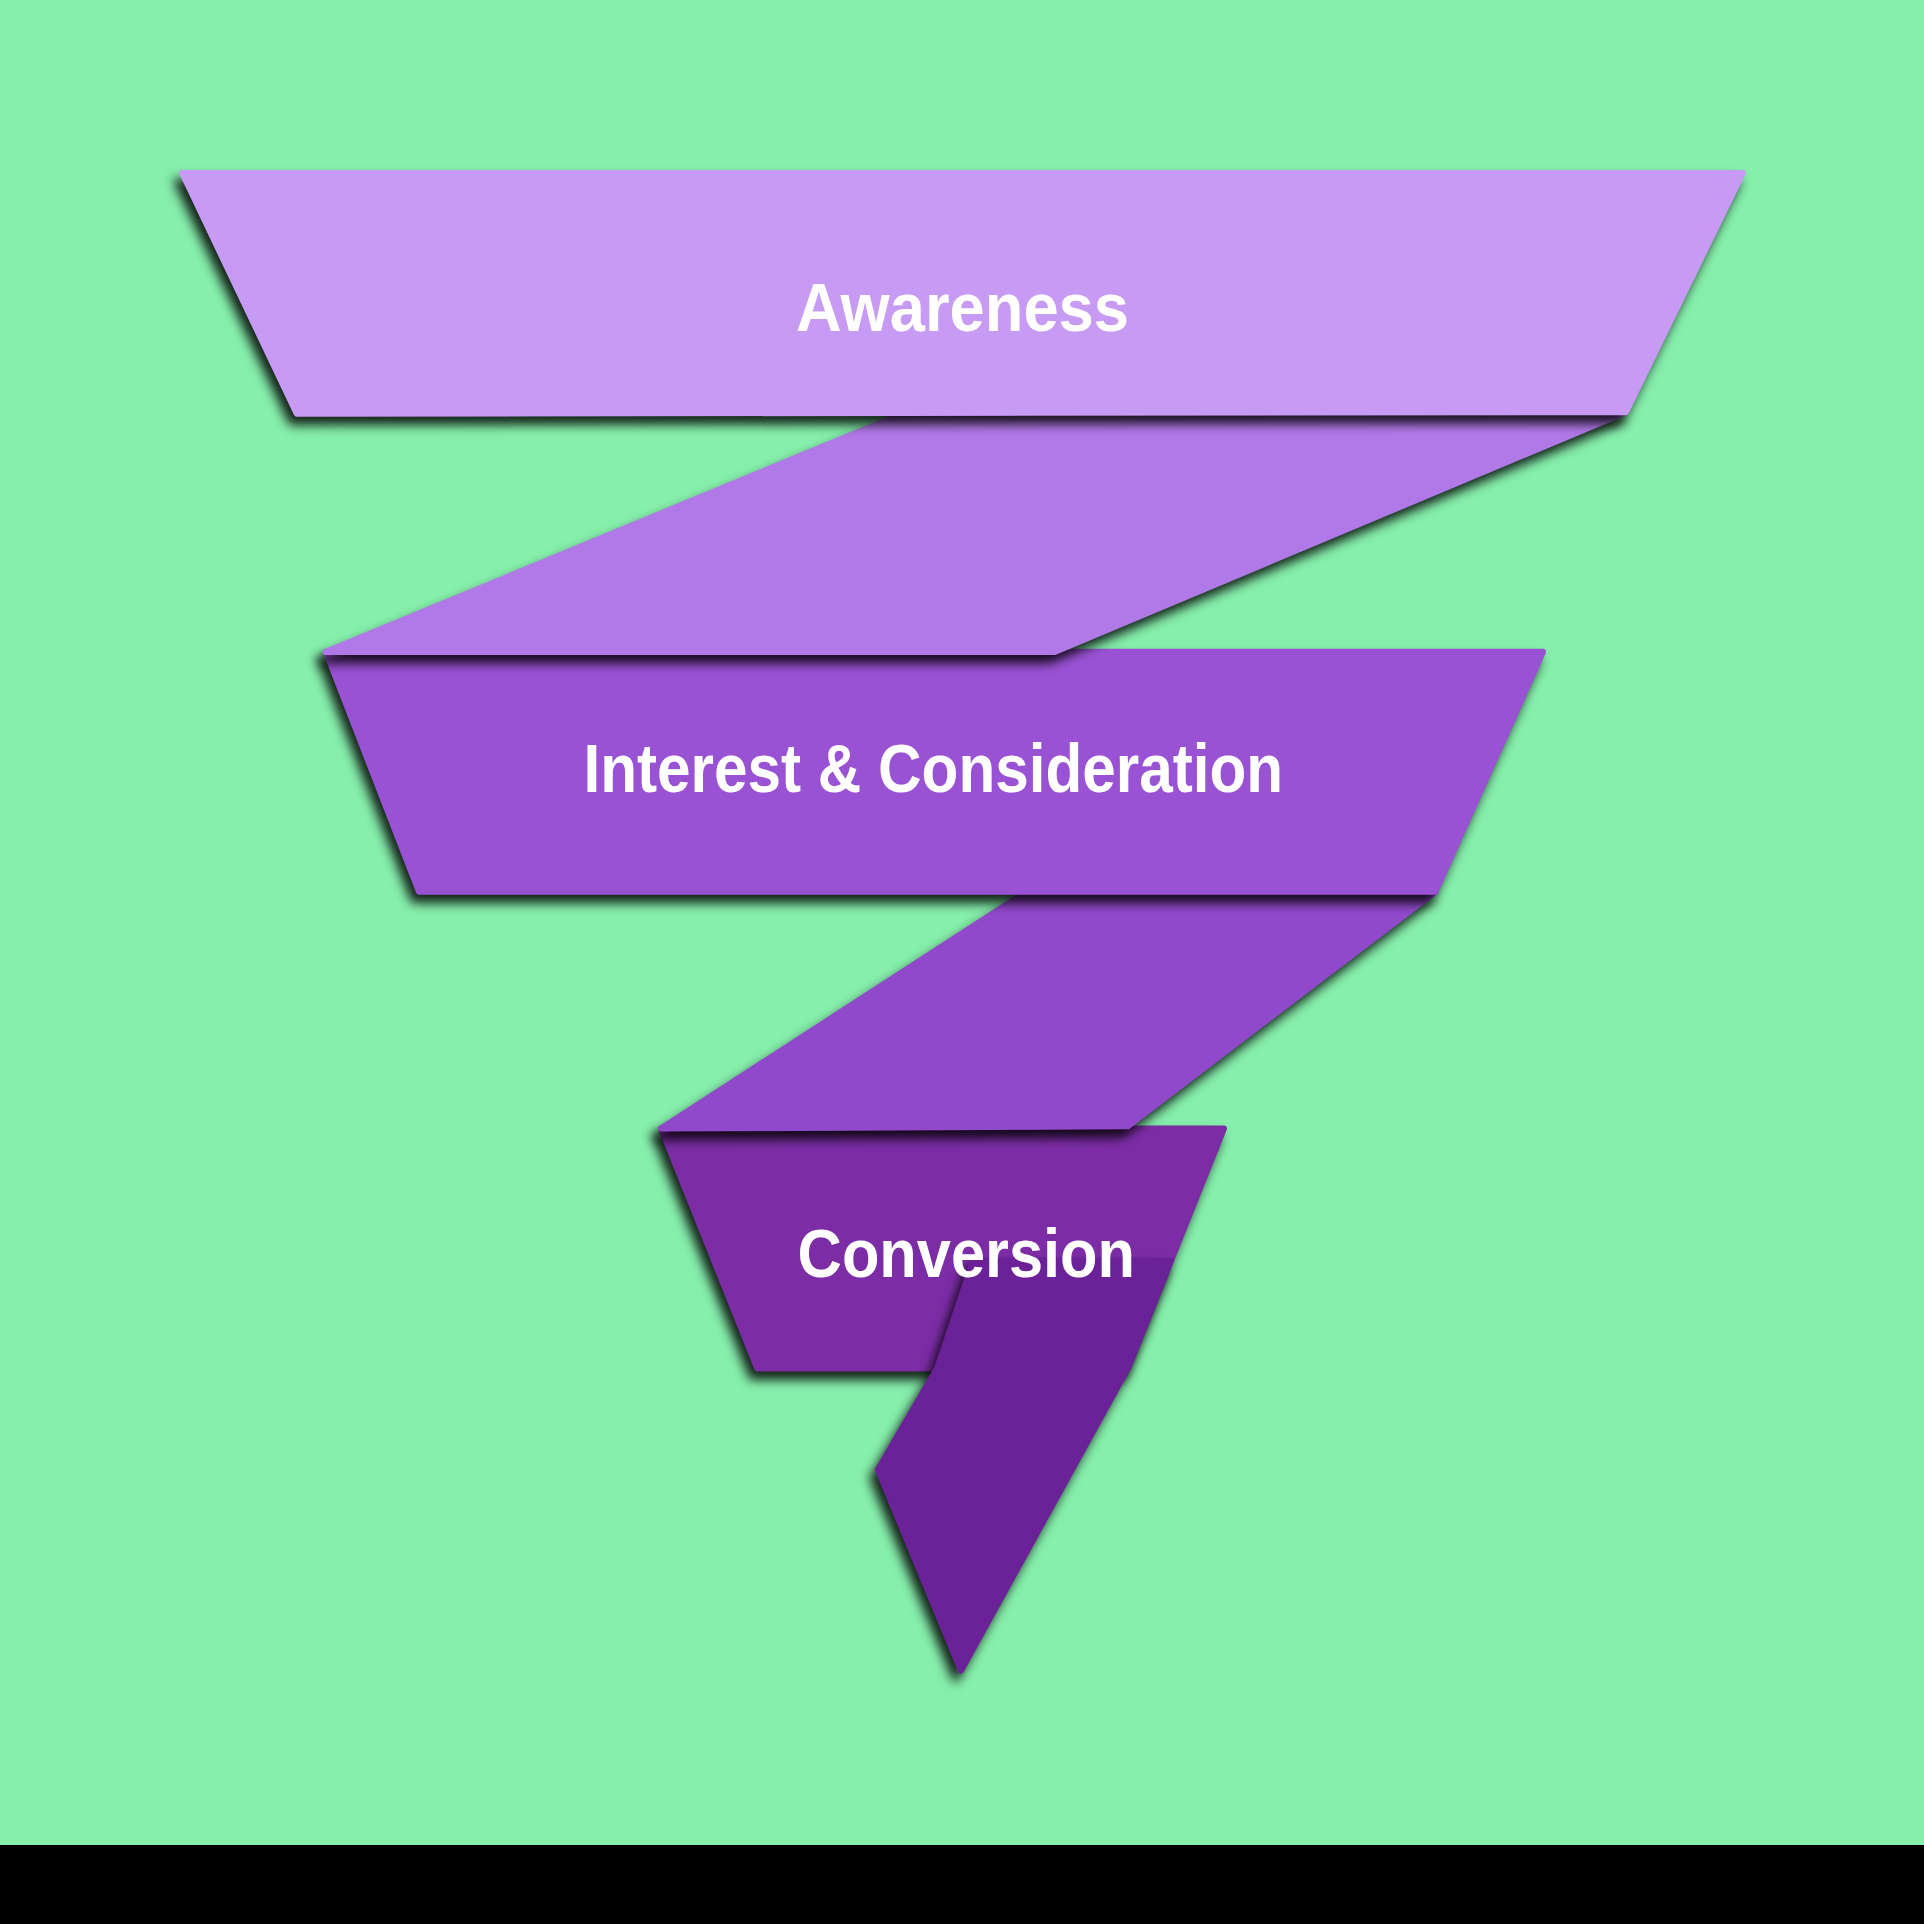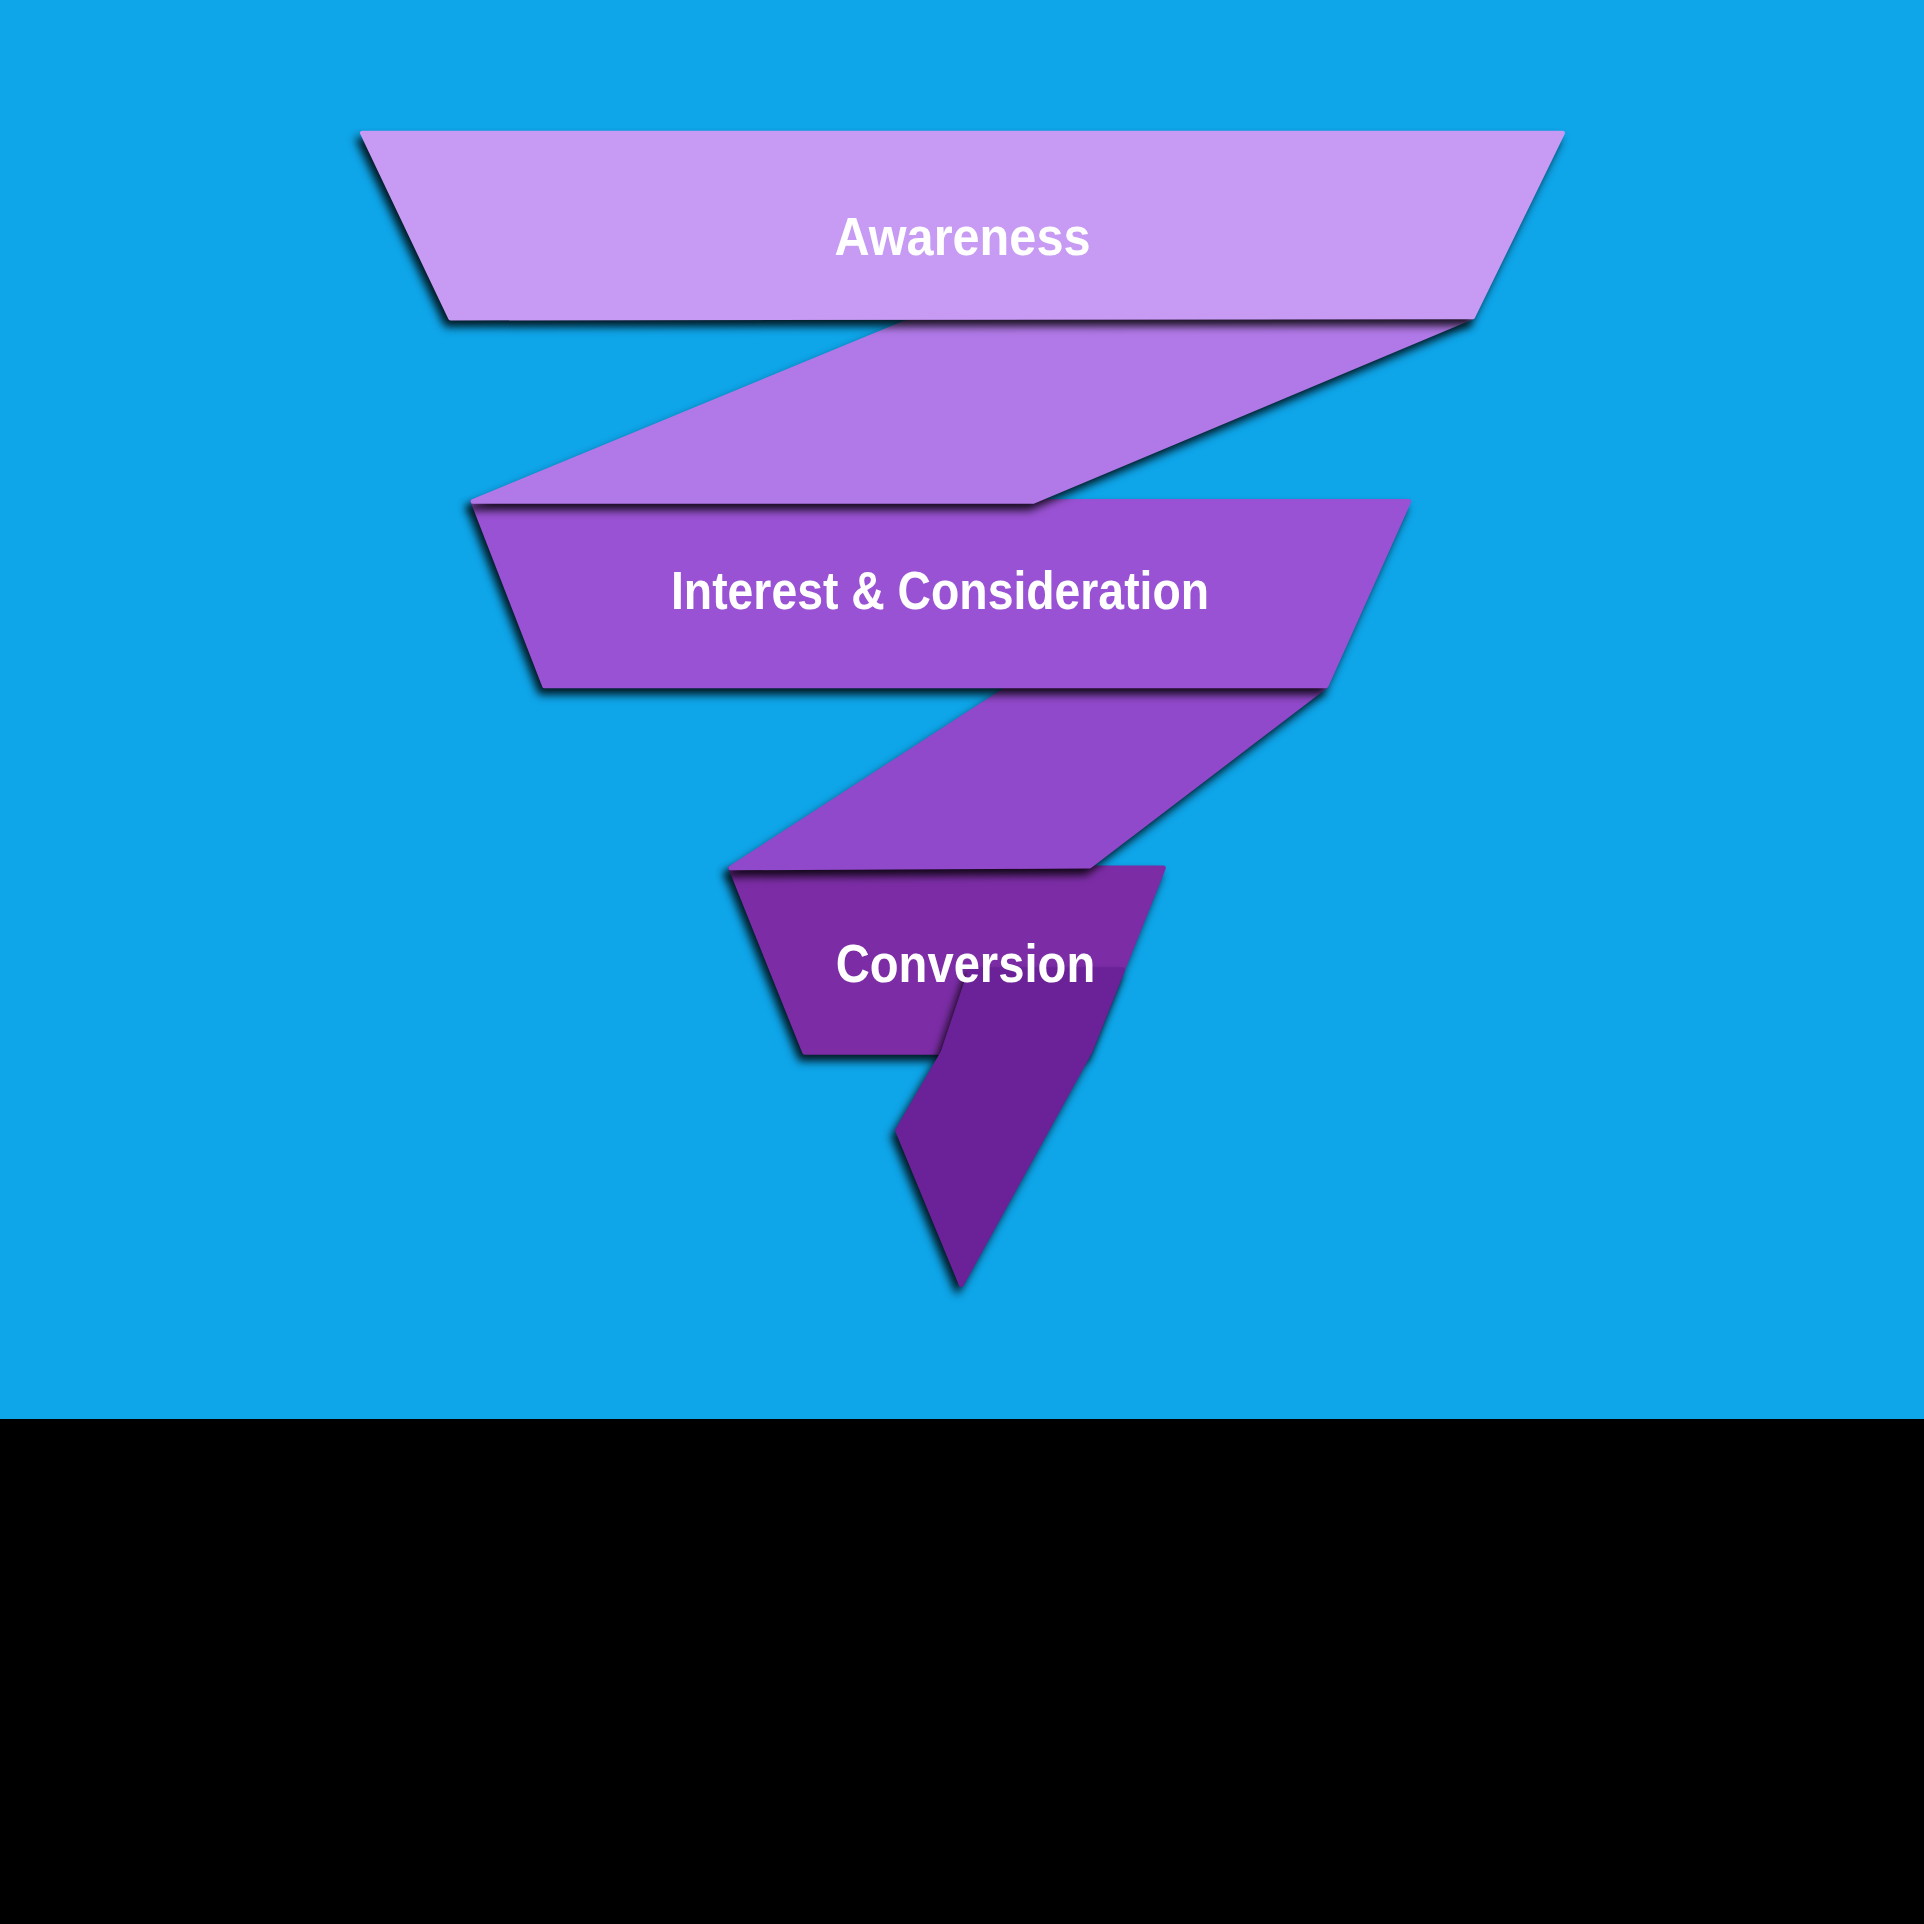--- a/index.html
+++ b/index.html
@@ -3,22 +3,22 @@
 <meta charset="utf-8">
 <style>
   html, body {
     margin: 0;
     padding: 0;
     background: #000000;
   }
   .stage {
     position: relative;
     width: 1925px;
-    height: 1419px;
-    background: #0ea5e9;
+    height: 1845px;
+    background: #86efac;
     overflow: hidden;
   }
   svg.funnel {
     display: block;
     width: 100%;
     height: 100%;
   }
   .piece {
     stroke-linejoin: round;
     stroke-linecap: round;

